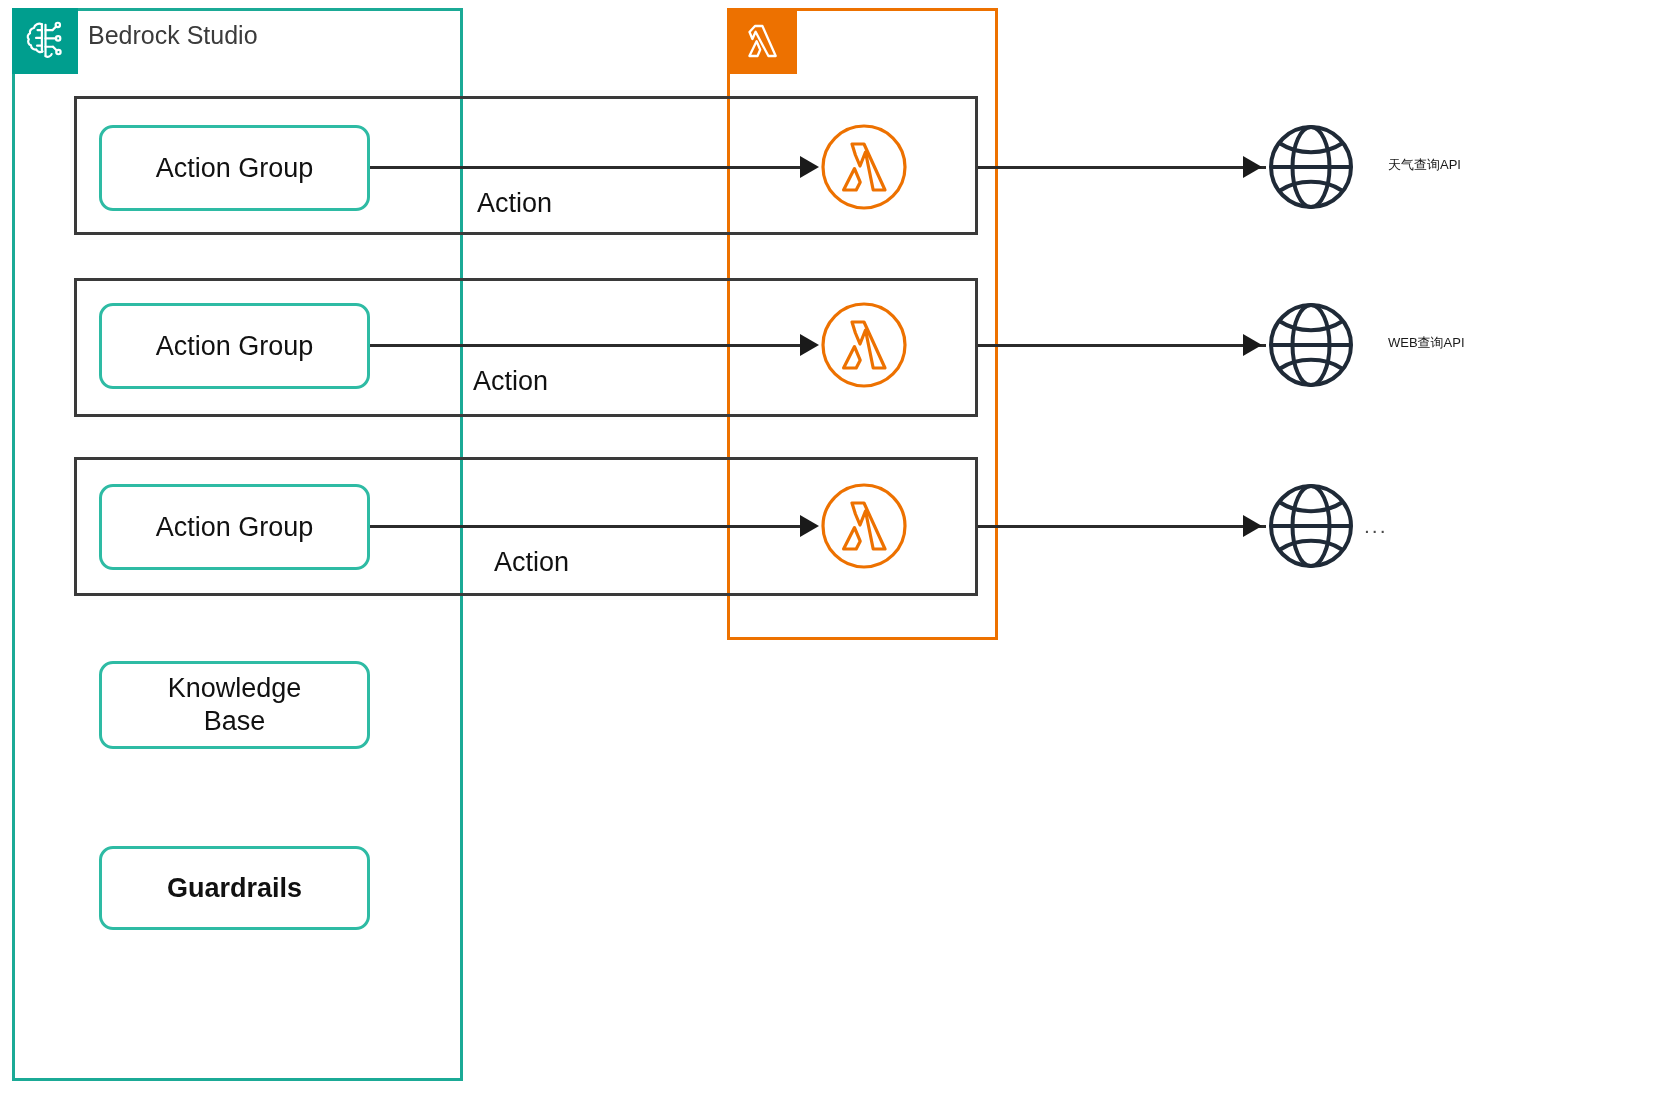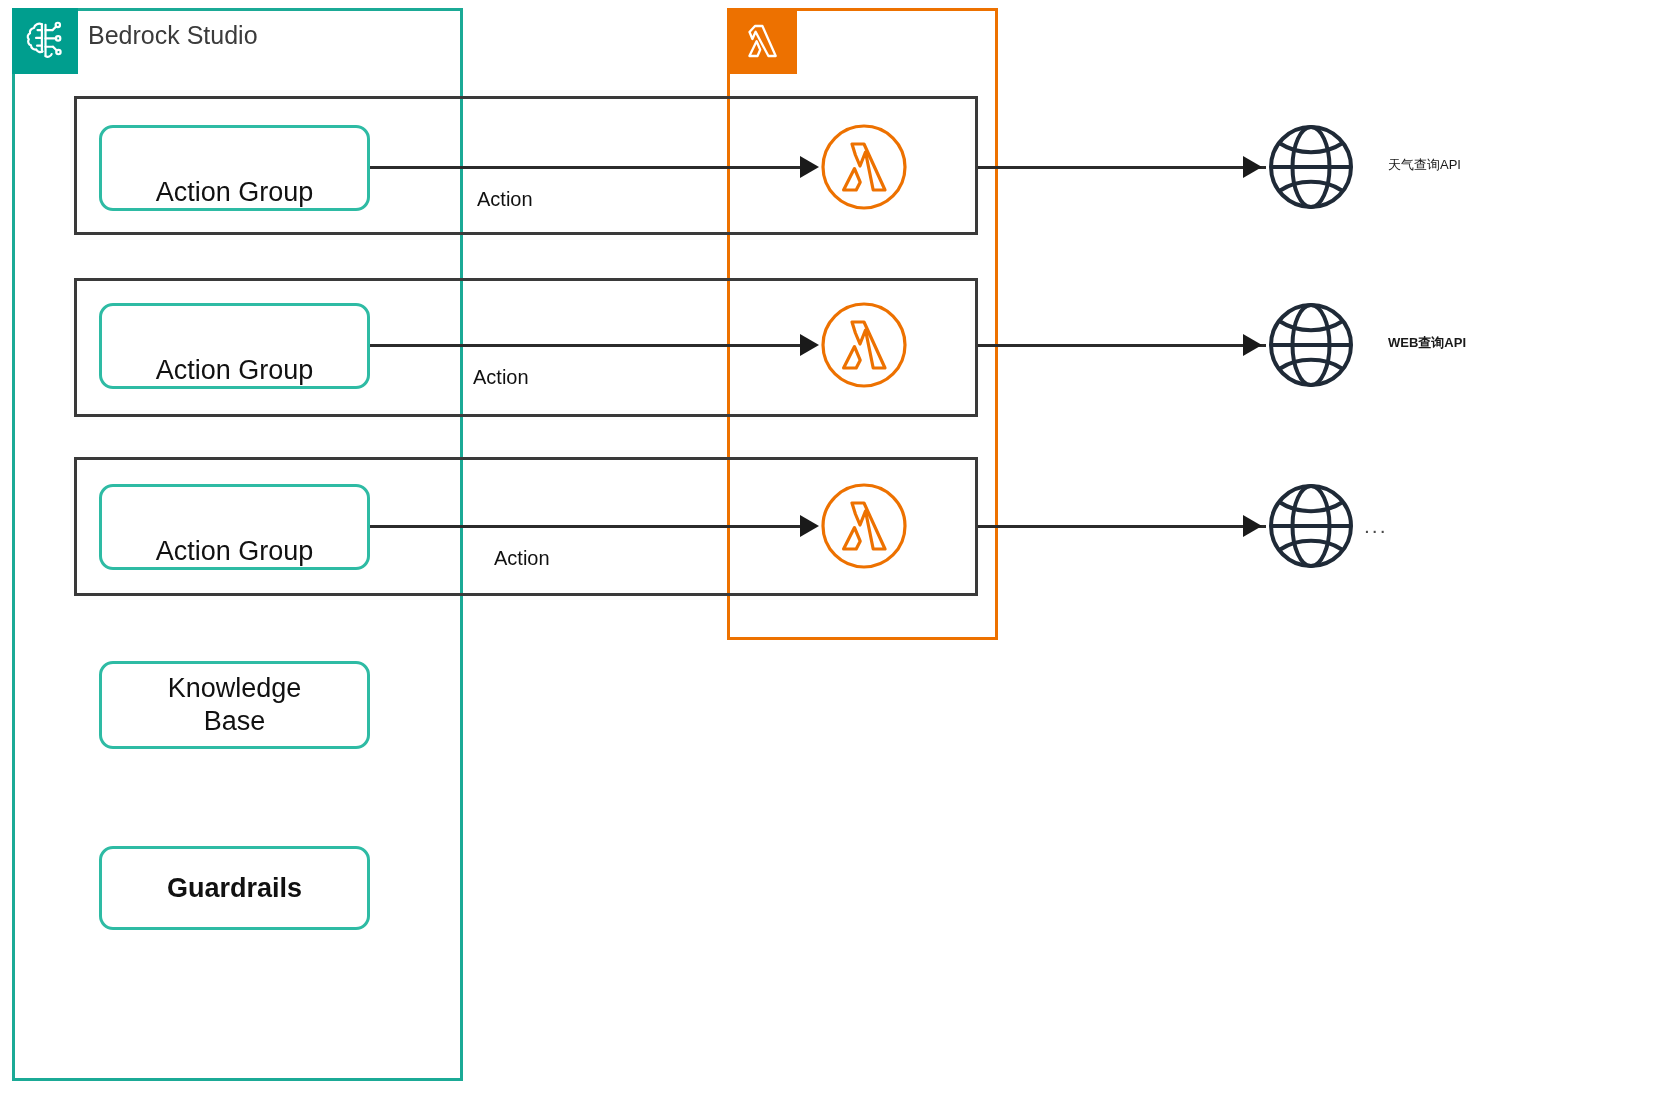--- a/index.html
+++ b/index.html
@@ -92,21 +92,21 @@
   .ag-box {
     position: absolute;
     left: 99px;
     width: 271px;
     height: 86px;
     border: 3px solid #2EBBA4;
     border-radius: 14px;
     box-sizing: border-box;
     background: #ffffff;
     display: flex;
-    align-items: flex-end;
+    align-items: center;
     justify-content: center;
     font-size: 27px;
     color: #111111;
     z-index: 6;
   }
   .ag-box.r1 { top: 125px; }
   .ag-box.r2 { top: 303px; }
   .ag-box.r3 { top: 484px; }
 
   
@@ -150,21 +150,21 @@
     height: 0;
     border-top: 11px solid transparent;
     border-bottom: 11px solid transparent;
     border-left: 19px solid #1a1a1a;
     z-index: 5;
   }
 
   
   .action-label {
     position: absolute;
-    font-size: 20px;
+    font-size: 27px;
     color: #111111;
     z-index: 5;
     white-space: nowrap;
   }
 
   
   .lambda-circle {
     position: absolute;
     width: 88px;
     height: 88px;
@@ -310,21 +310,21 @@
       <g fill="none" stroke="#1F2A37" stroke-width="4">
         <circle cx="45" cy="45" r="40"></circle>
         <ellipse cx="45" cy="45" rx="18.5" ry="40"></ellipse>
         <line x1="5" y1="45" x2="85" y2="45"></line>
         <path d="M14.2 21.5c8.4 5.6 19.2 8.7 30.8 8.7s22.4-3.1 30.8-8.7"></path>
         <path d="M14.2 68.5c8.4-5.6 19.2-8.7 30.8-8.7s22.4 3.1 30.8 8.7"></path>
       </g>
     </svg>
   </div>
 
-  <div class="api-label" style="left:1388px; top:334px;font-weight:bold;">WEB查询API</div>
+  <div class="api-label" style="left:1388px; top:334px;">WEB查询API</div>
 
   <div class="row-box r3"></div>
   <div class="ag-box r3">
     <span>Action Group</span>
   </div>
   <div class="h-line" style="left:370px; top:525px; width:432px;"></div>
   <div class="arrow-head" style="left:800px; top:515px;"></div>
   <div class="action-label" style="left:494px; top:547px;">Action</div>
 
   <div class="lambda-circle" style="left:820px; top:482px;">

